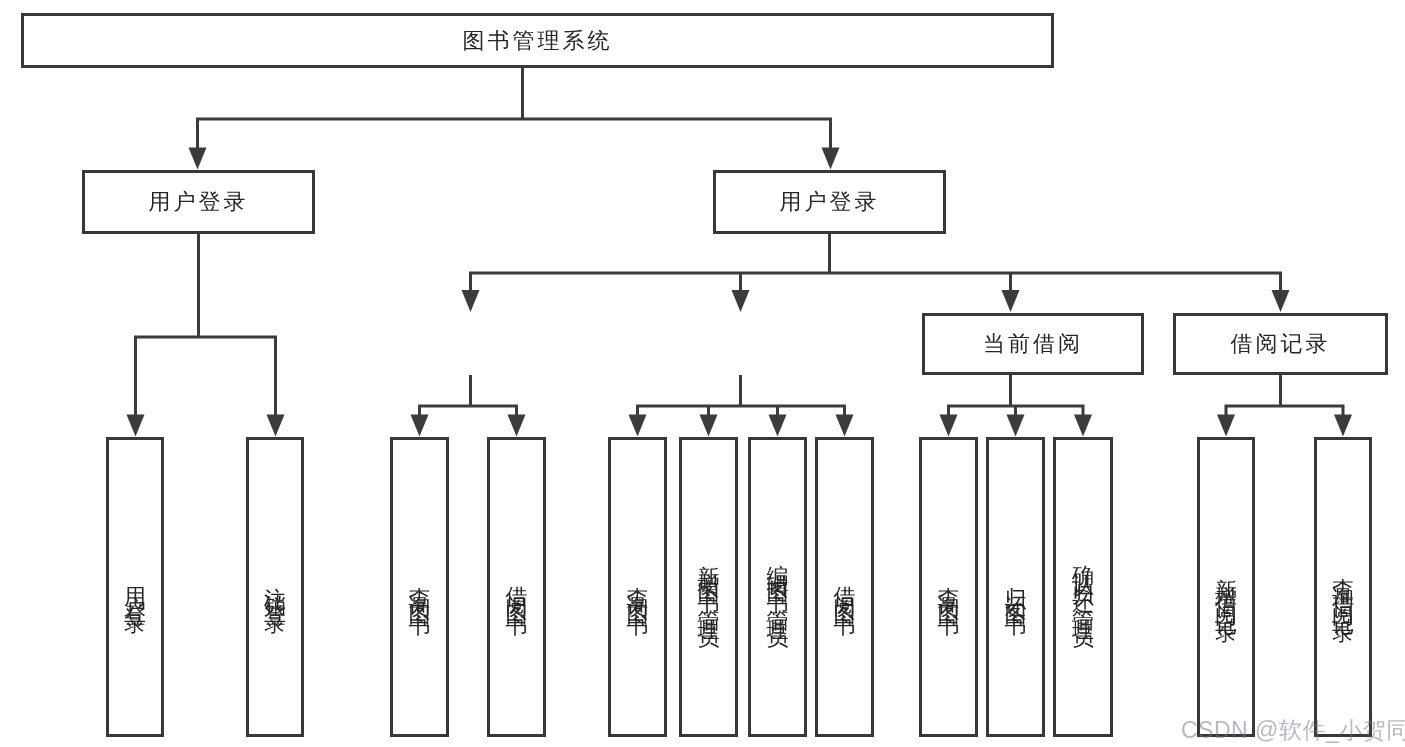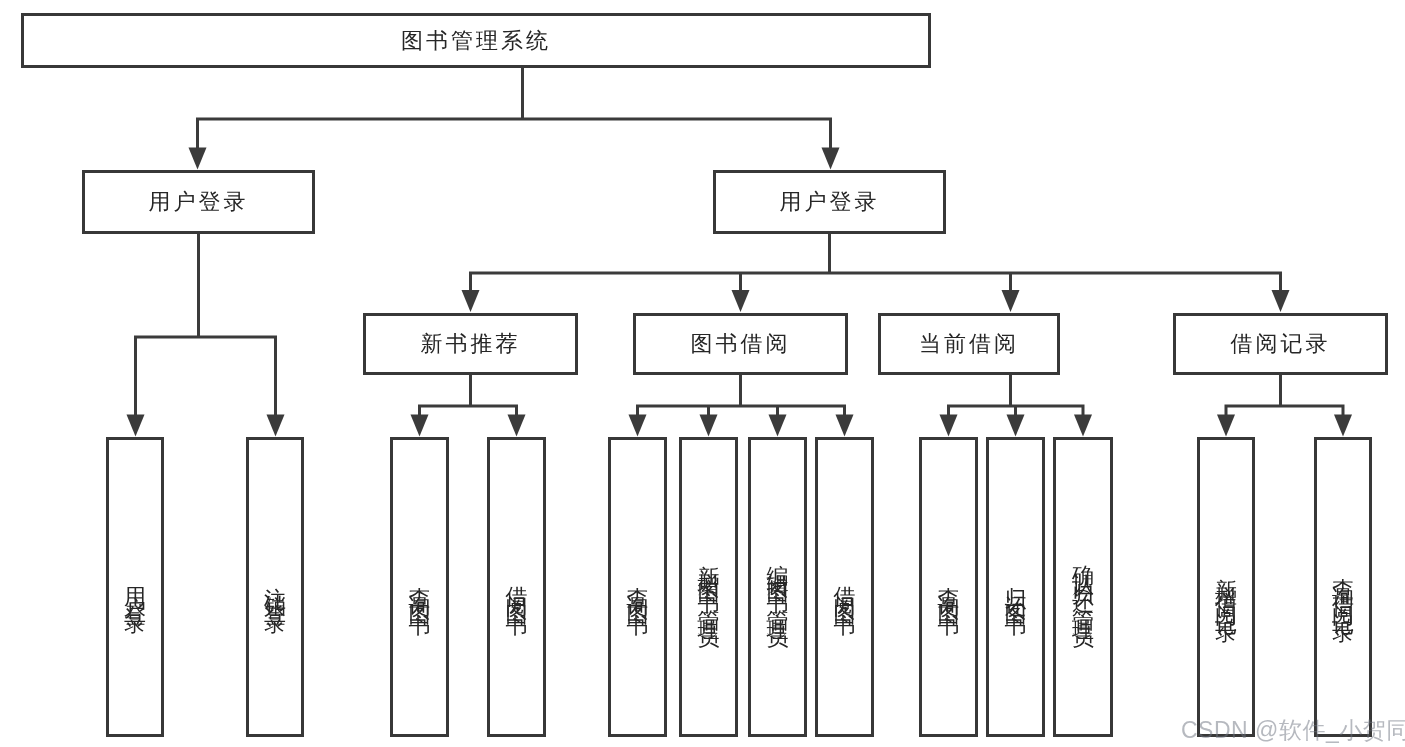--- a/index.html
+++ b/index.html
@@ -118,38 +118,32 @@
       <polygon points="768.5,414.5 786.5,414.5 777.5,436.5"></polygon>
       <polygon points="835.5,414.5 853.5,414.5 844.5,436.5"></polygon>
       <polygon points="939.5,414.5 957.5,414.5 948.5,436.5"></polygon>
       <polygon points="1006.5,414.5 1024.5,414.5 1015.5,436.5"></polygon>
       <polygon points="1074,414.5 1092,414.5 1083,436.5"></polygon>
       <polygon points="1217,414.5 1235,414.5 1226,436.5"></polygon>
       <polygon points="1334,414.5 1352,414.5 1343,436.5"></polygon>
     </g>
   </svg>
 
-  <div class="box hbox" style="left:21px;top:13px;width:910px;height:55px">
+  <div class="box hbox" style="left:21px;top:13px;width:1033px;height:55px">
     <span class="lbl">图书管理系统</span>
   </div>
 
   <div class="box hbox" style="left:82px;top:170px;width:233px;height:64px">
     <span class="lbl">用户登录</span>
   </div>
   <div class="box hbox" style="left:713px;top:170px;width:233px;height:64px">
     <span class="lbl">用户登录</span>
   </div>
 
-  <div class="box hbox" style="left:363px;top:313px;width:215px;height:62px">
-    <span class="lbl">新书推荐</span>
-  </div>
-  <div class="box hbox" style="left:633px;top:313px;width:215px;height:62px">
-    <span class="lbl">图书借阅</span>
-  </div>
-  <div class="box hbox" style="left:878px;top:313px;width:182px;height:62px">
+  <div class="box hbox" style="left:922px;top:313px;width:222px;height:62px">
     <span class="lbl">当前借阅</span>
   </div>
   <div class="box hbox" style="left:1173px;top:313px;width:215px;height:62px">
     <span class="lbl">借阅记录</span>
   </div>
 
   <div class="box vbox leaf" style="left:106px;width:58px">
     <span class="lbl">用户登录</span>
   </div>
   <div class="box vbox leaf" style="left:246px;width:58px">

